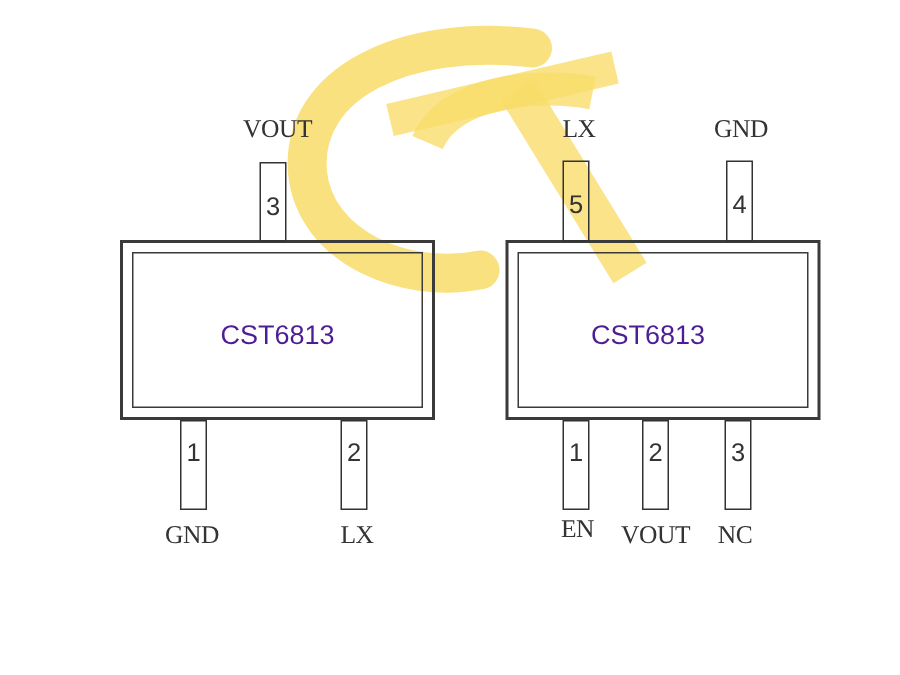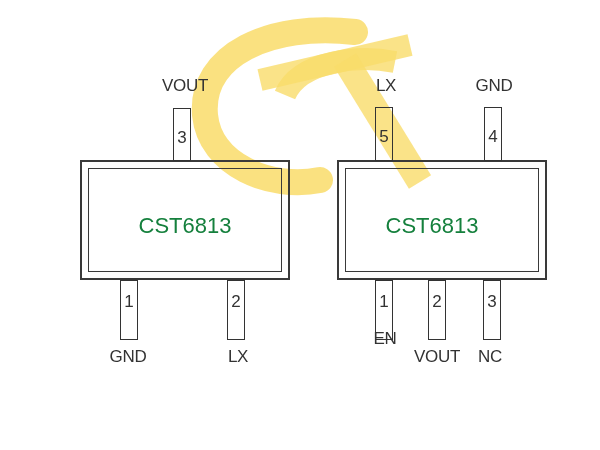--- a/index.html
+++ b/index.html
@@ -33,25 +33,26 @@
     color: #333;
     line-height: 1;
   }
   .label {
     position: absolute;
     font-size: 17px;
     color: #333;
     white-space: nowrap;
     transform: translateX(-50%);
     letter-spacing: -0.3px;
+    font-family: Liberation Serif, serif;
   }
   .chip-name {
     position: absolute;
-    font-size: 22px;
-    color: #15803d;
+    font-size: 18px;
+    color: #4c1d95;
     white-space: nowrap;
     transform: translateX(-50%);
   }
   .wm-cn {
     position: absolute;
     left: 86px; top: 222px;
     font-family: "DejaVu Serif", serif;
     font-size: 84px;
     color: rgba(120,120,120,0.55);
     letter-spacing: 4px;
@@ -120,21 +121,21 @@
   </div>
 
   <span class="label" style="left:494px; top:76px;">GND</span>
   <div class="pin" style="left:484px; top:107px; height:54px; padding-top:20px;">
     <span>4</span>
   </div>
 
   <div class="pin" style="left:375px; top:280px; height:60px; padding-top:12px;">
     <span>1</span>
   </div>
-  <span class="label" style="left:385px; top:329px;">EN</span>
+  <span class="label" style="left:385px; top:343px;">EN</span>
 
   <div class="pin" style="left:428px; top:280px; height:60px; padding-top:12px;">
     <span>2</span>
   </div>
   <span class="label" style="left:437px; top:347px;">VOUT</span>
 
   <div class="pin" style="left:483px; top:280px; height:60px; padding-top:12px;">
     <span>3</span>
   </div>
   <span class="label" style="left:490px; top:347px;">NC</span>

